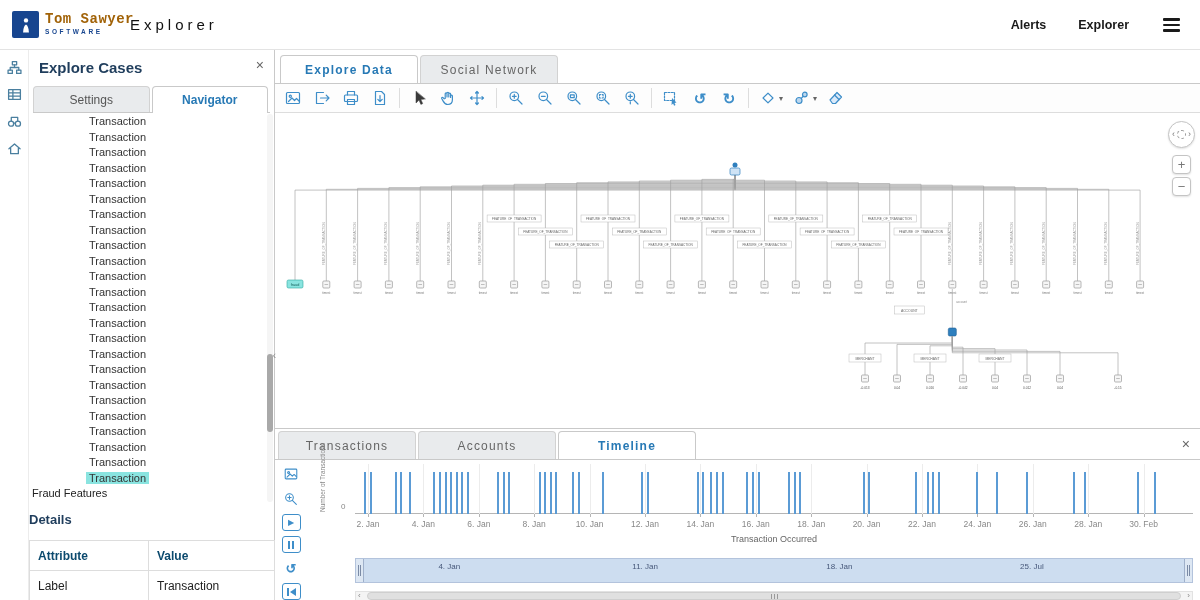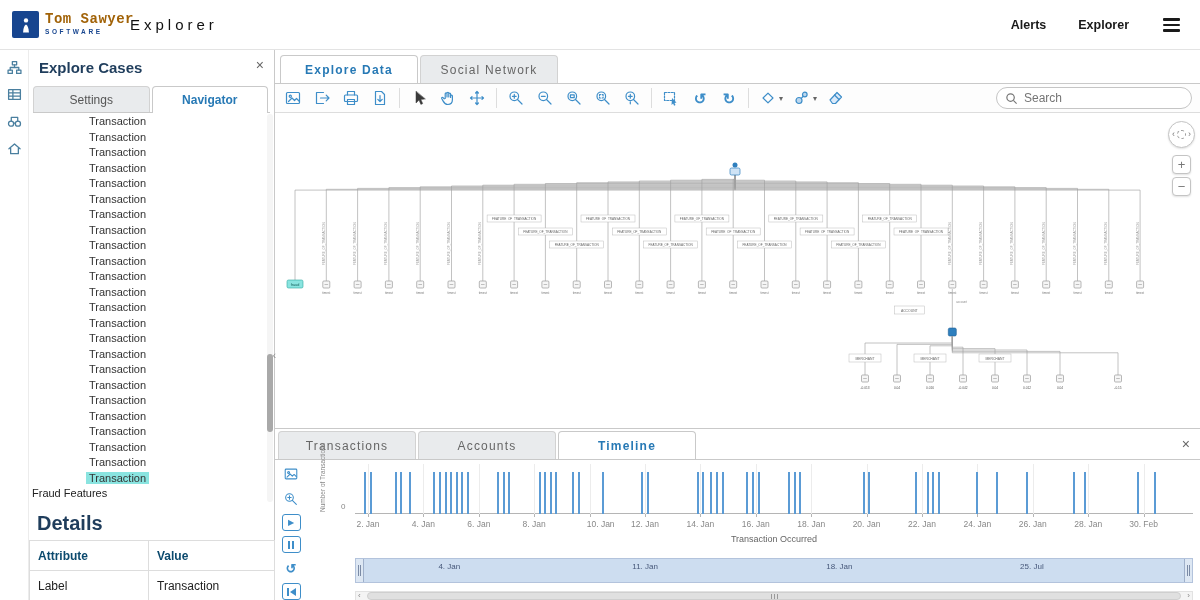--- a/index.html
+++ b/index.html
@@ -37,21 +37,21 @@
     border:1px solid #d2d2d2;border-bottom:none;border-radius:4px 4px 0 0;background:#e9ebed;color:#555;margin-right:2px}
   .ctab.active{background:#fff;color:#2779b5;font-weight:600;margin-bottom:-1px;border-color:#c9c9c9}
   .case-list{position:absolute;left:0;top:64px;width:100%;height:390px;overflow:hidden}
   .case-row{height:15.5px;line-height:15.5px;font-size:11px;color:#333;padding-left:57px;cursor:pointer;white-space:nowrap}
   .case-row span{padding:0 3px}
   .case-row span.hl{background:#8ae4e0}
   .case-root{height:15.5px;line-height:15.5px;font-size:11px;color:#222;padding-left:3px;cursor:pointer}
   .vscroll{position:absolute;right:1px;top:64px;width:6px;height:388px;background:#f5f5f5;border-radius:3px}
   .vthumb{position:absolute;left:0;top:240px;width:6px;height:78px;background:#a9a9a9;border-radius:3px;cursor:pointer}
   .collapse-arrow{position:absolute;right:-2px;top:300px;font-size:10px;color:#8a8a8a;cursor:pointer;z-index:5}
-  .details-title{position:absolute;left:8px;top:462px;font-size:20px;font-weight:bold;color:#1f3d5c}
+  .details-title{position:absolute;left:0;top:462px;font-size:13px;font-weight:bold;color:#1f3d5c}
   .details-table{position:absolute;left:0;top:490px;width:246px;border-collapse:collapse;font-size:12px}
   .details-table td{border:1px solid #ddd;height:30px;padding-left:8px}
   .details-table tr.hdr td{font-weight:bold;color:#0c4a6e}
   .details-table td:first-child{width:119px}
 
   
   .main{position:absolute;left:275px;top:50px;width:925px;height:550px;background:#fff}
   .main-tabs{position:absolute;left:5px;top:5px;height:28px;display:flex}
   .mtab{width:138px;display:flex;align-items:center;justify-content:center;font-size:12px;letter-spacing:1.2px;
     cursor:pointer;border:1px solid #d2d2d2;border-bottom:none;border-radius:4px 4px 0 0;background:#e9ebed;color:#666;margin-right:2px}
@@ -344,27 +344,20 @@
         <span class="caret">▾</span>
       </div>
       <div class="tbi">
         <svg width="18" height="18" viewBox="0 0 18 18">
             <path d="M10 3.5l4.5 4.5-6 6.5H5.5L3 11z" fill="#dbeafa"></path>
             <path d="M7.5 6l4.5 4.5"></path>
           </svg>
       </div>
     </div>
 
-    <div class="searchbox">
-      <svg width="13" height="13" viewBox="0 0 14 14" style="stroke:#777;fill:none;stroke-width:1.3">
-          <circle cx="6" cy="6" r="4"></circle>
-          <path d="M9 9l3.5 3.5"></path>
-        </svg>
-      <input type="text" placeholder="Search" style="">
-    </div>
 
     <div class="canvas">
       <svg id="graph-svg" width="925" height="315" viewBox="0 0 925 315">
           <path d="M460 62V77.1H20.0V168" fill="none" stroke="#a0a0a0" stroke-width="0.65"></path>
           <path d="M460 62V76.3H51.3V168" fill="none" stroke="#a0a0a0" stroke-width="0.65"></path>
           <path d="M460 62V75.4H82.6V168" fill="none" stroke="#a0a0a0" stroke-width="0.65"></path>
           <path d="M460 62V74.6H113.9V168" fill="none" stroke="#a0a0a0" stroke-width="0.65"></path>
           <path d="M460 62V73.8H145.2V168" fill="none" stroke="#a0a0a0" stroke-width="0.65"></path>
           <path d="M460 62V73.0H176.5V168" fill="none" stroke="#a0a0a0" stroke-width="0.65"></path>
           <path d="M460 62V72.2H207.8V168" fill="none" stroke="#a0a0a0" stroke-width="0.65"></path>
@@ -680,21 +673,21 @@
           <div class="ticksrow">
               <div class="tmark" style="left: 13px;"></div>
               <div class="ticklab" style="left: -12px;">2. Jan</div>
               <div class="tmark" style="left: 68.4px;"></div>
               <div class="ticklab" style="left: 43.4px;">4. Jan</div>
               <div class="tmark" style="left: 123.8px;"></div>
               <div class="ticklab" style="left: 98.8px;">6. Jan</div>
               <div class="tmark" style="left: 179.2px;"></div>
               <div class="ticklab" style="left: 154.2px;">8. Jan</div>
               <div class="tmark" style="left: 234.6px;"></div>
-              <div class="ticklab" style="left: 209.6px; text-align: right;">10. Jan</div>
+              <div class="ticklab" style="left: 209.6px;">10. Jan</div>
               <div class="tmark" style="left: 290px;"></div>
               <div class="ticklab" style="left: 265px;">12. Jan</div>
               <div class="tmark" style="left: 345.4px;"></div>
               <div class="ticklab" style="left: 320.4px;">14. Jan</div>
               <div class="tmark" style="left: 400.8px;"></div>
               <div class="ticklab" style="left: 375.8px;">16. Jan</div>
               <div class="tmark" style="left: 456.2px;"></div>
               <div class="ticklab" style="left: 431.2px;">18. Jan</div>
               <div class="tmark" style="left: 511.6px;"></div>
               <div class="ticklab" style="left: 486.6px;">20. Jan</div>

